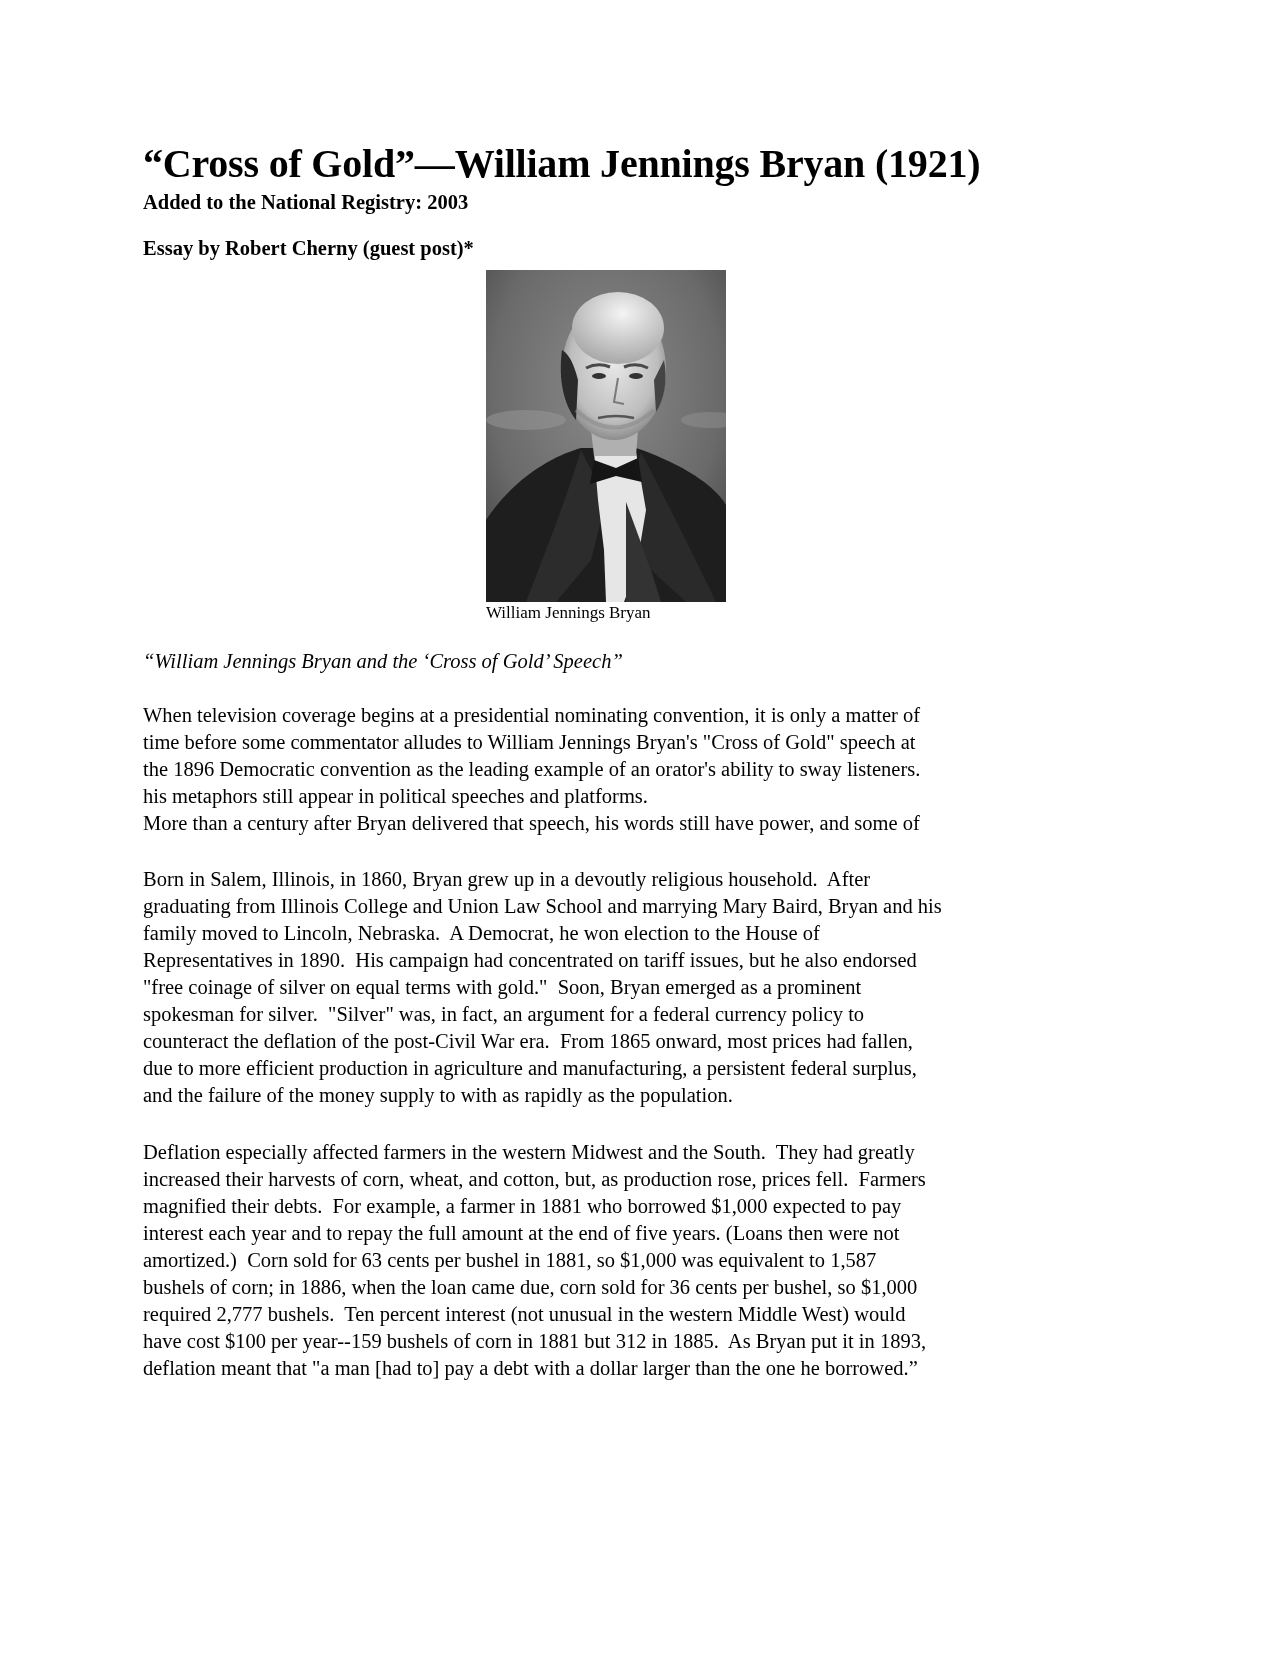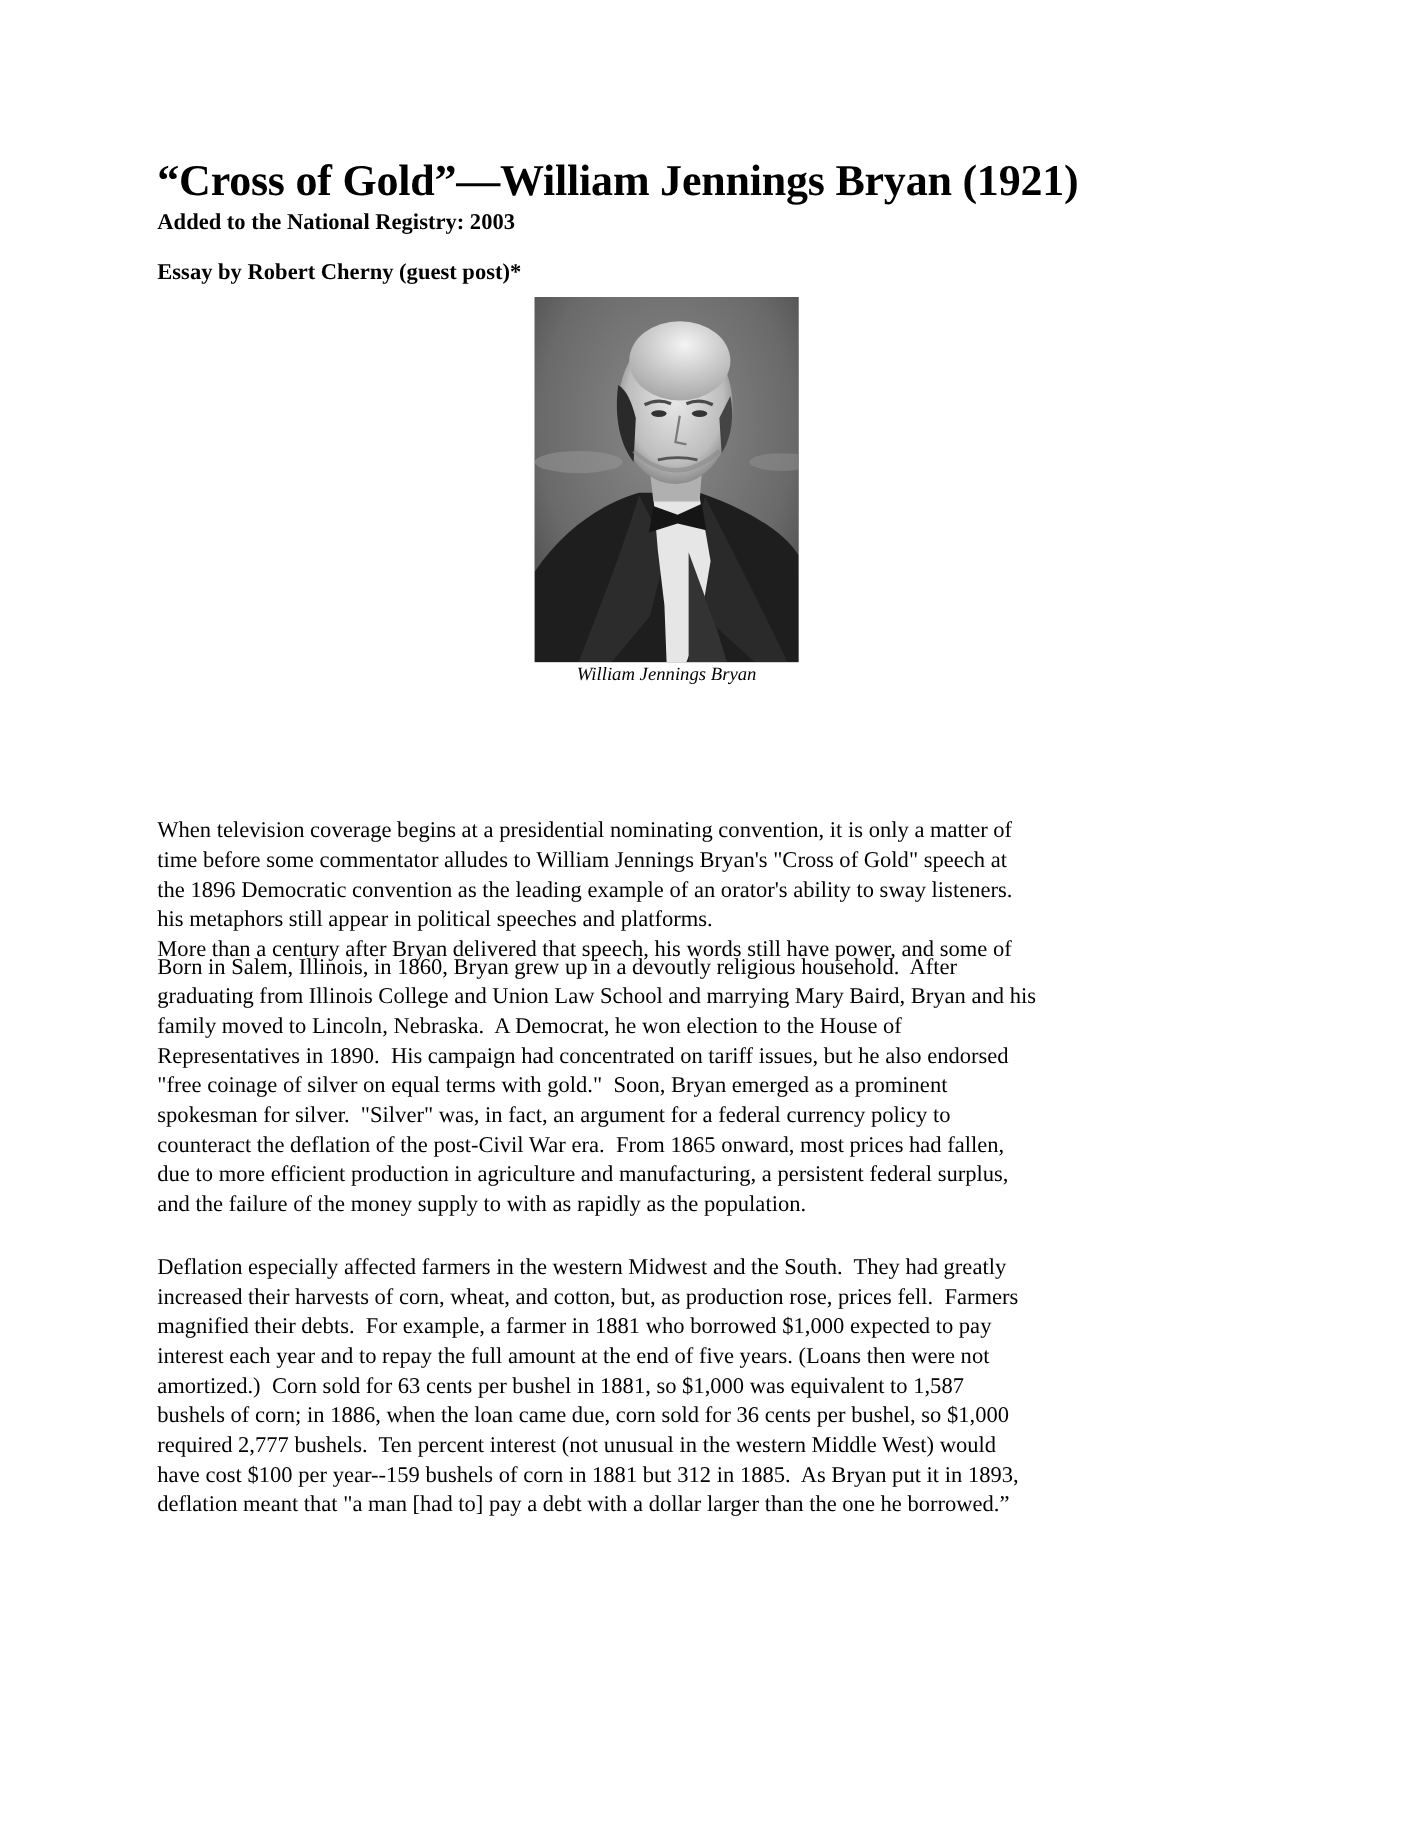--- a/index.html
+++ b/index.html
@@ -51,22 +51,21 @@
       overflow: hidden;
       background: #4a4a4a;
     }
     .figure svg { display: block; }
 
     .caption {
       position: absolute;
       left: 486px;
       width: 240px;
       top: 602px;
-      text-align: center;
-      font-style: italic;
+      text-align: left;
       font-size: 17px;
       line-height: 22px;
       white-space: nowrap;
     }
 
     .essay-subtitle {
       position: absolute;
       left: 143px;
       top: 648px;
       font-style: italic;
@@ -80,21 +79,21 @@
       left: 143px;
       width: 1000px;
       font-size: 20.5px;
       line-height: 27px;
     }
     .para .line {
       display: block;
       white-space: pre;
       height: 27px;
     }
-    .para.p1 { top: 702px; margin-top: 40px; }
+    .para.p1 { top: 702px; }
     .para.p2 { top: 866px; }
     .para.p3 { top: 1139px; }
   </style>
 </head>
 <body>
 
 <div class="page">
 
   <h1 class="title" style="margin:0;">“Cross of Gold”—William Jennings Bryan (1921)</h1>
 
@@ -153,20 +152,21 @@
       <path d="M132 108 L 128 132 L 138 134" stroke="#7a7a7a" stroke-width="2" fill="none"></path>
 
       <path d="M112 148 Q 130 144 148 148" stroke="#555" stroke-width="2.5" fill="none"></path>
 
       <path d="M90 140 Q 128 175 168 140" stroke="#8a8a8a" stroke-width="4" fill="none" opacity="0.6"></path>
     </svg>
   </div>
 
   <div class="caption">William Jennings Bryan</div>
 
+  <div class="essay-subtitle">“William Jennings Bryan and the ‘Cross of Gold’ Speech”</div>
 
   <div class="para p1">
     <span class="line">When television coverage begins at a presidential nominating convention, it is only a matter of</span>
     <span class="line">time before some commentator alludes to William Jennings Bryan's "Cross of Gold" speech at</span>
     <span class="line">the 1896 Democratic convention as the leading example of an orator's ability to sway listeners.</span>
     <span class="line">his metaphors still appear in political speeches and platforms.</span>
     <span class="line">More than a century after Bryan delivered that speech, his words still have power, and some of</span>
   </div>
 
   <div class="para p2">

